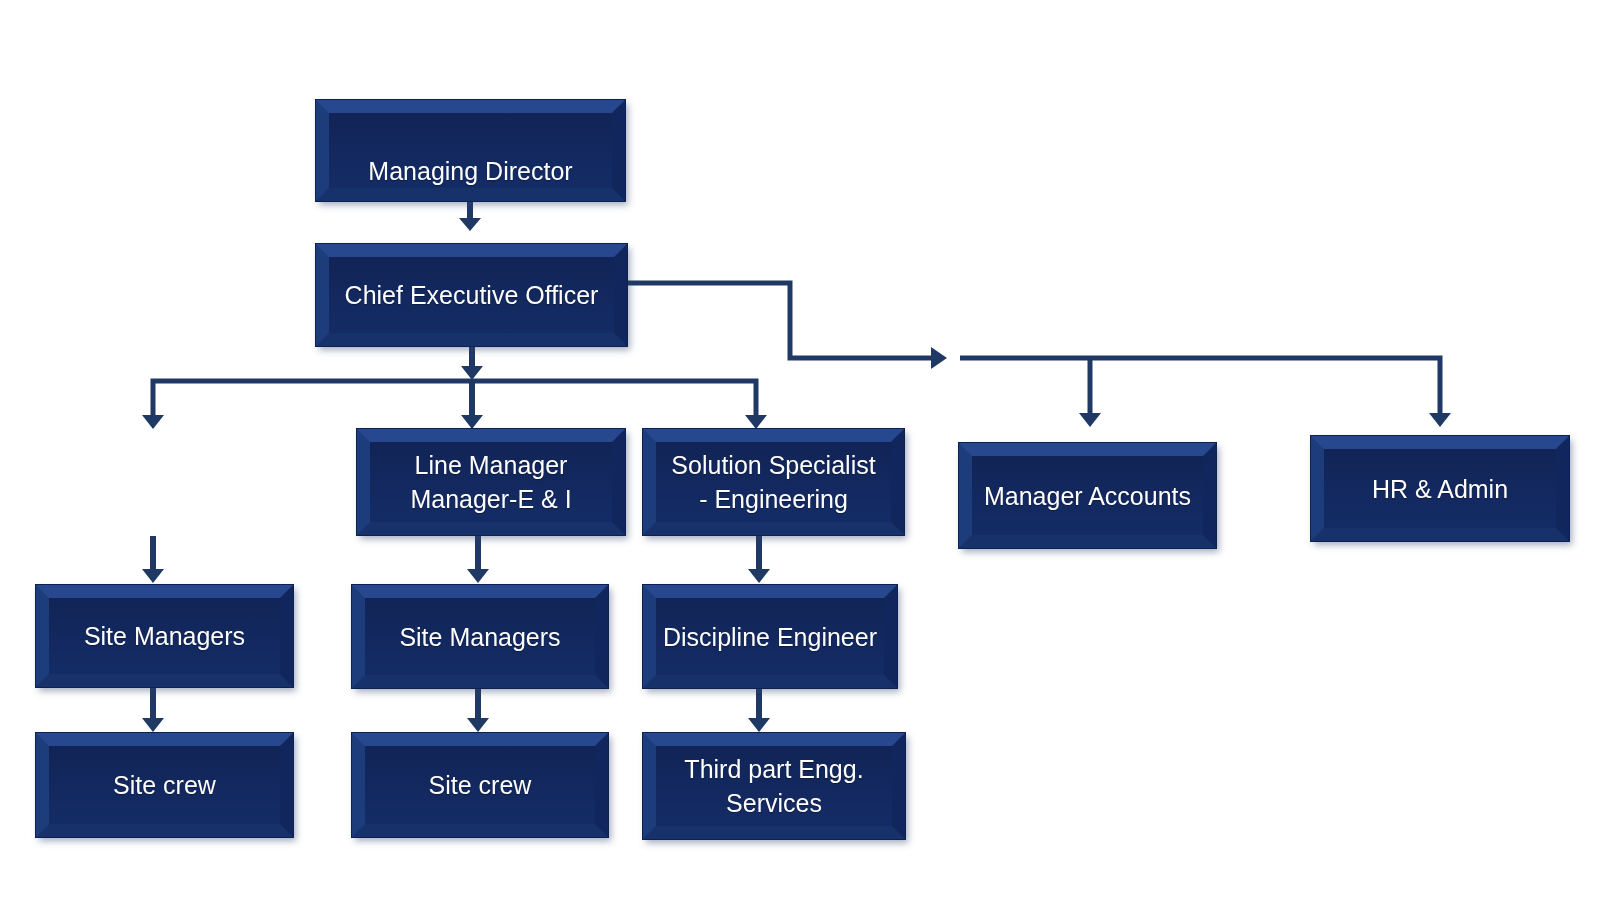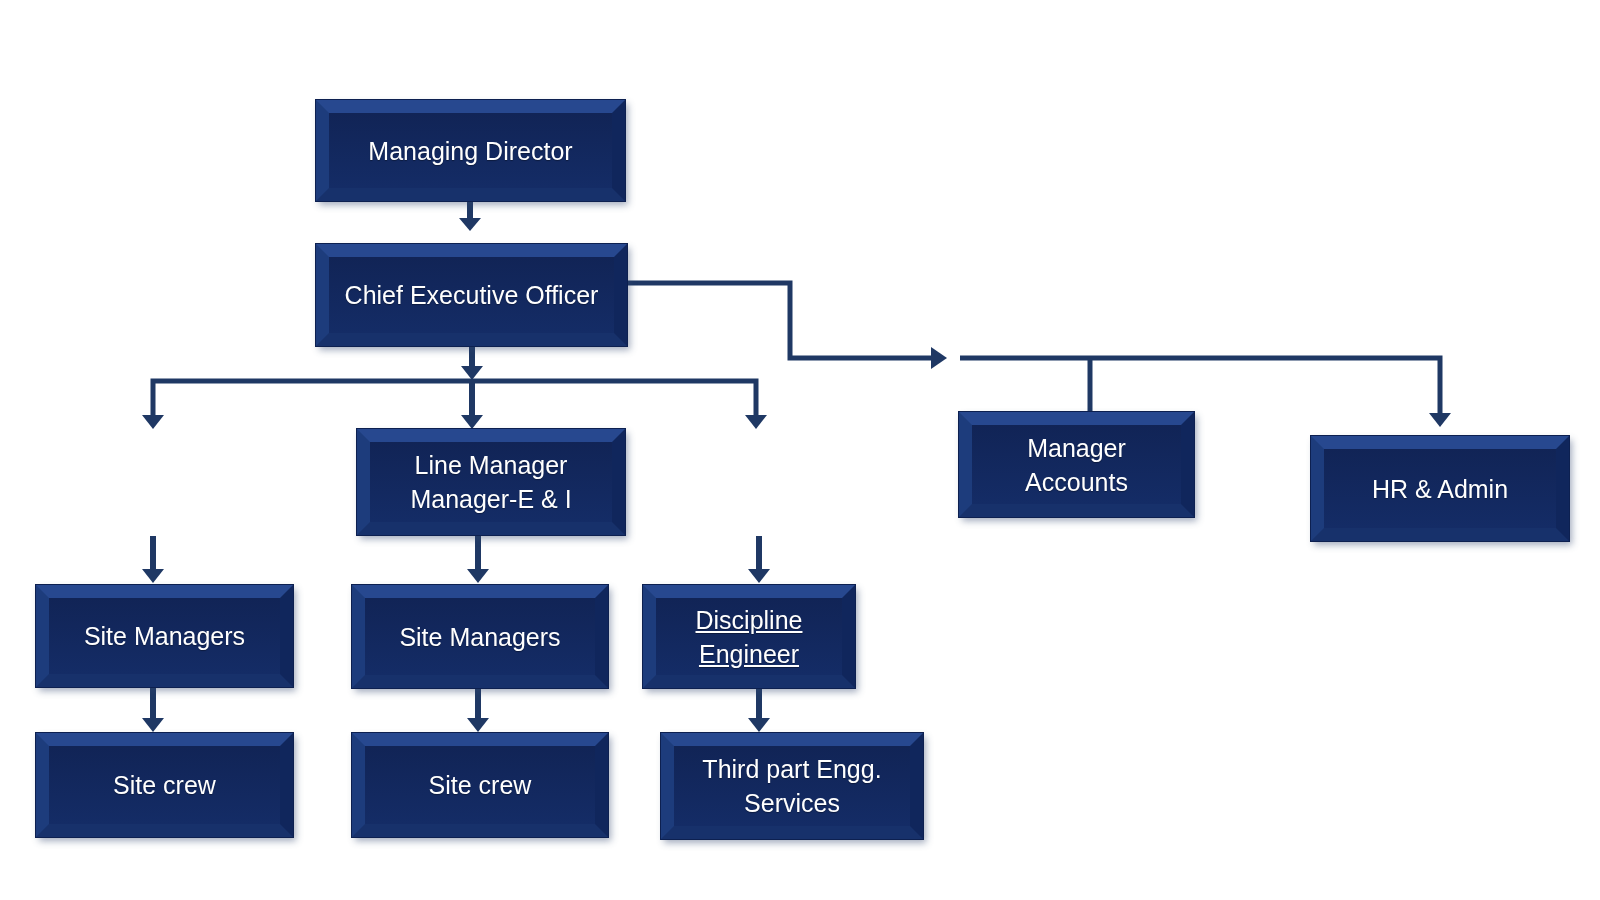--- a/index.html
+++ b/index.html
@@ -108,61 +108,65 @@
     <g>
       <path class="conn shaft" d="M759,536 V570"></path>
       <polygon class="head" points="748,569 770,569 759,583"></polygon>
     </g>
     <g>
       <path class="conn shaft" d="M759,688 V719"></path>
       <polygon class="head" points="748,718 770,718 759,732"></polygon>
     </g>
   </svg>
 
-  <div class="node" style="left:316px; top:100px; width:309px; height:101px;">
+  <div class="node" style="left:316px; top:100px; width:309px; height:101px;align-items:flex-end;">
     <span class="lbl">Managing Director</span>
   </div>
 
   <div class="node" style="left:316px; top:244px; width:311px; height:102px;">
     <span class="lbl">Chief Executive Officer</span>
   </div>
 
 
   <div class="node" style="left:357px; top:429px; width:268px; height:106px;">
     <span class="lbl">Line Manager
 Manager-E &amp; I</span>
   </div>
 
+  <div class="node" style="left:643px; top:429px; width:261px; height:106px;">
+    <span class="lbl">Solution Specialist
+- Engineering</span>
+  </div>
 
-  <div class="node" style="left:959px; top:412px; width:235px; height:105px;">
+  <div class="node" style="left:959px; top:443px; width:257px; height:105px;">
     <span class="lbl">Manager Accounts</span>
   </div>
 
   <div class="node" style="left:1311px; top:436px; width:258px; height:105px;">
     <span class="lbl">HR &amp; Admin</span>
   </div>
 
   <div class="node" style="left:36px; top:585px; width:257px; height:102px;">
     <span class="lbl">Site Managers</span>
   </div>
 
   <div class="node" style="left:352px; top:585px; width:256px; height:103px;">
     <span class="lbl">Site Managers</span>
   </div>
 
-  <div class="node" style="left:643px; top:585px; width:212px; height:103px;text-decoration:underline;">
+  <div class="node" style="left:643px; top:585px; width:254px; height:103px;">
     <span class="lbl">Discipline Engineer</span>
   </div>
 
   <div class="node" style="left:36px; top:733px; width:257px; height:104px;">
     <span class="lbl">Site crew</span>
   </div>
 
   <div class="node" style="left:352px; top:733px; width:256px; height:104px;">
     <span class="lbl">Site crew</span>
   </div>
 
-  <div class="node" style="left:643px; top:733px; width:262px; height:106px;margin-left:18px;">
+  <div class="node" style="left:643px; top:733px; width:262px; height:106px;">
     <span class="lbl">Third part Engg.
 Services</span>
   </div>
 
 </div>
 
 </body></html>

